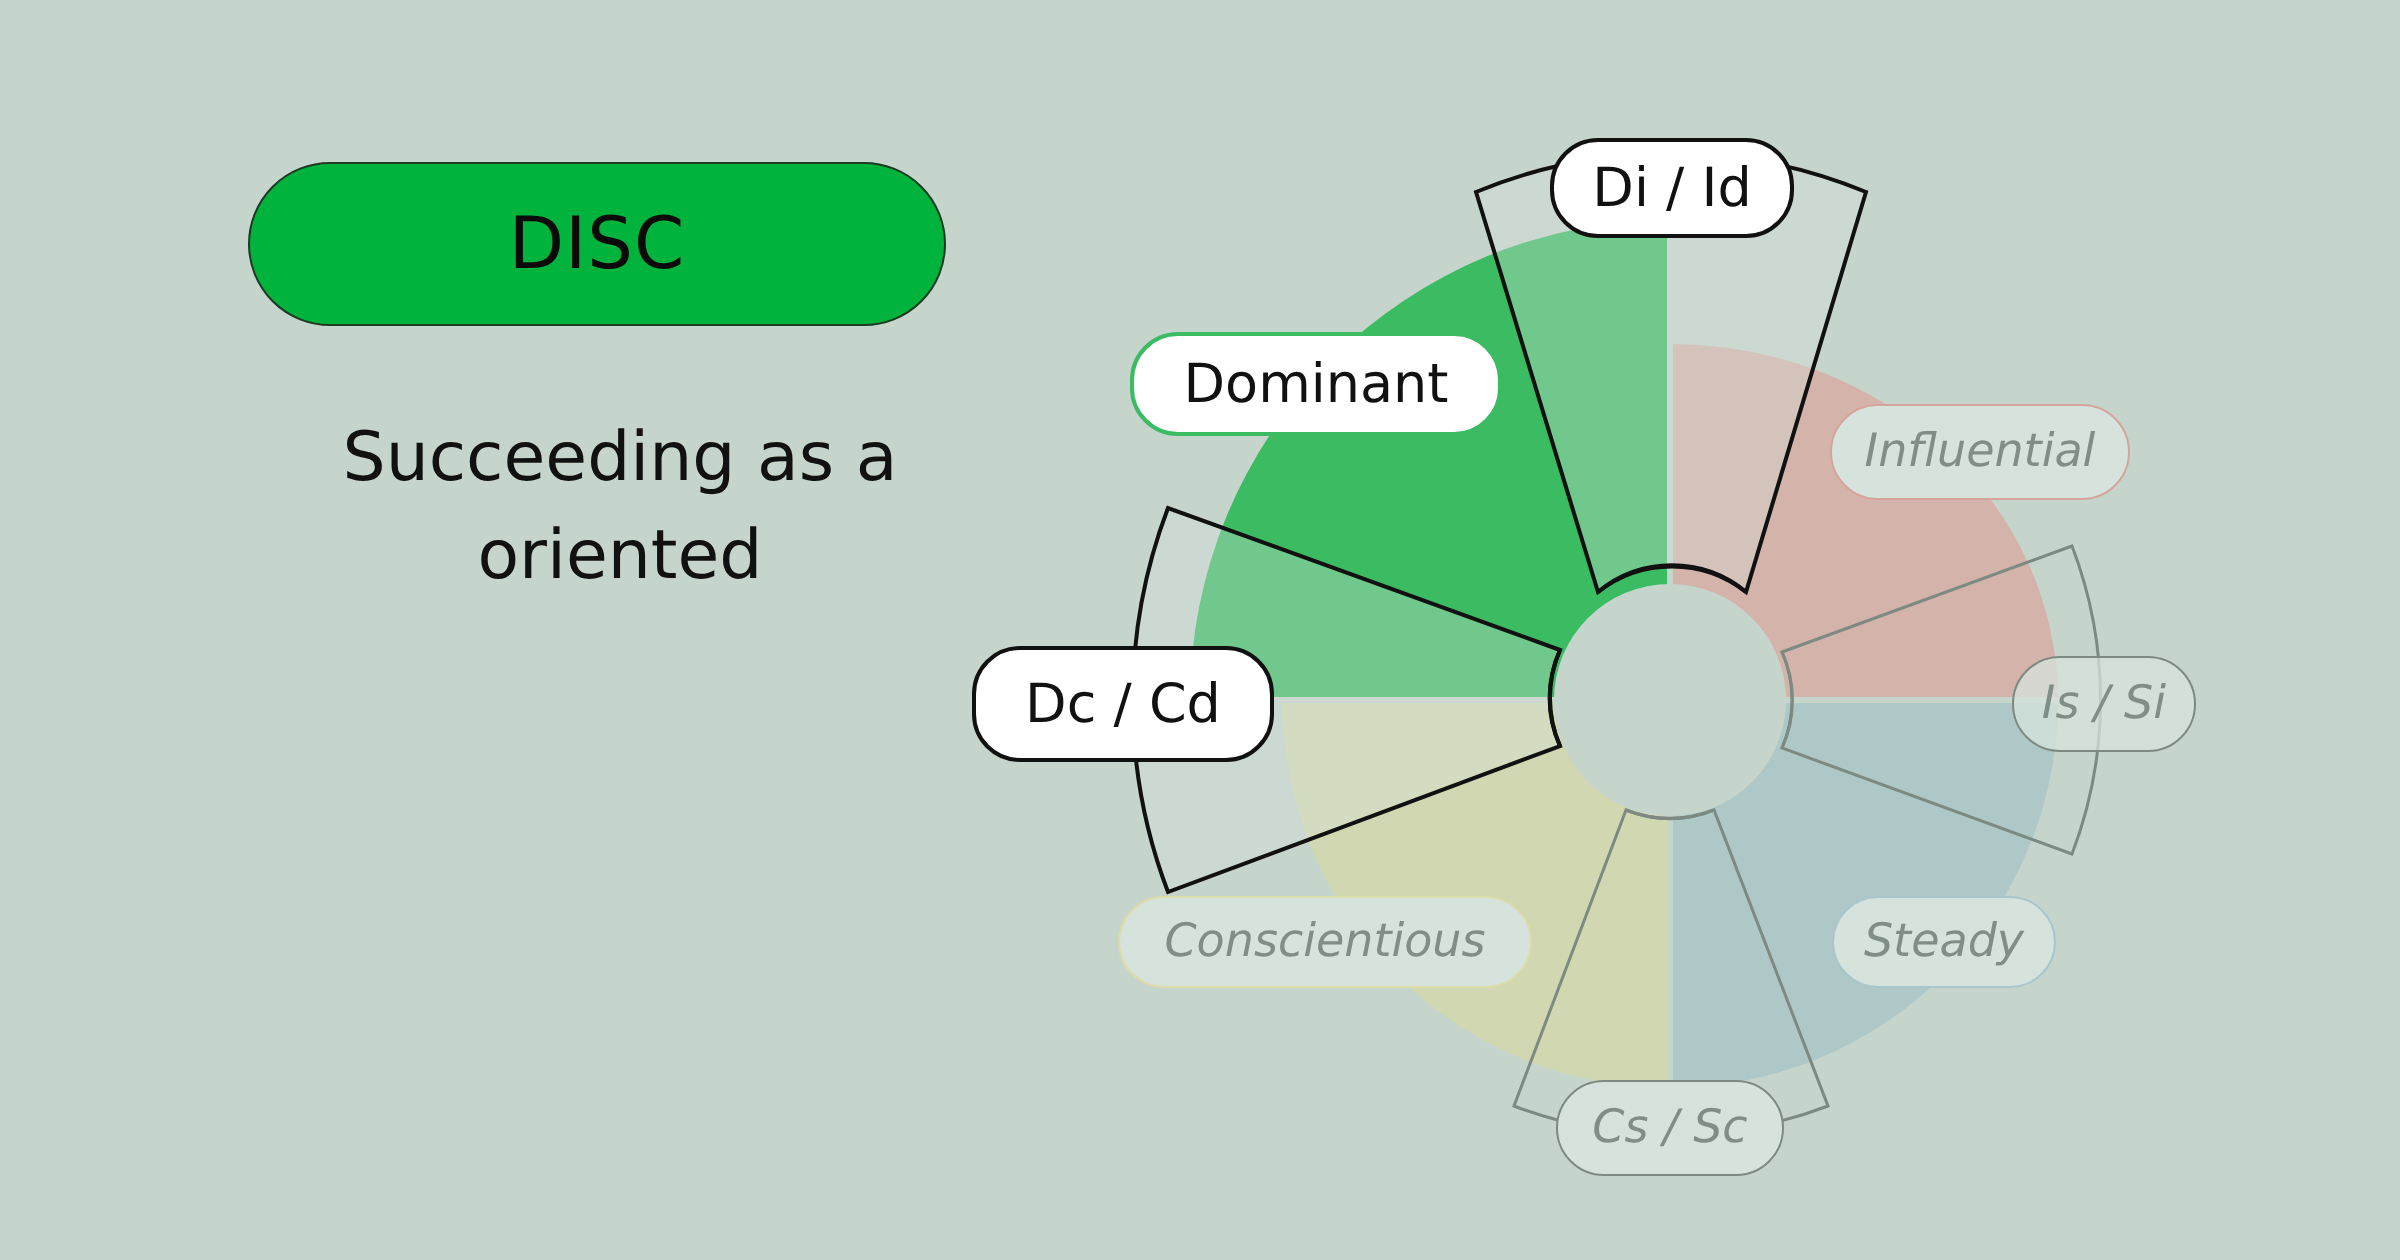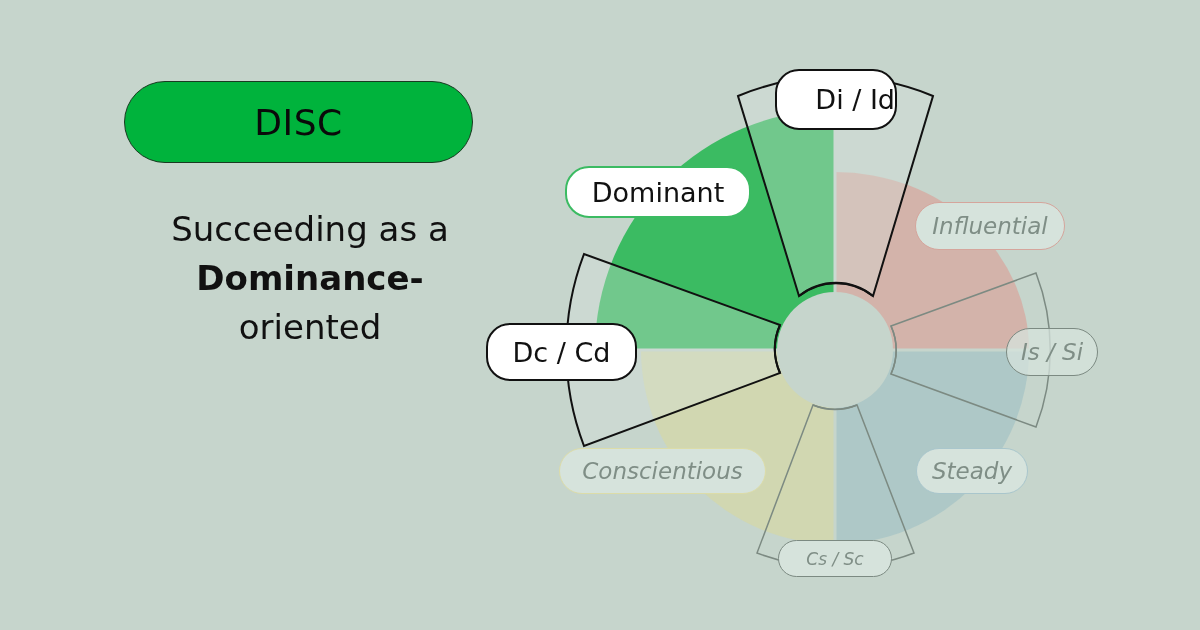--- a/index.html
+++ b/index.html
@@ -15,21 +15,20 @@
 </style>
 </head>
 <body>
 
 <div class="pill-title">
     <span>DISC</span>
   </div>
 
 <div class="headline">
   <div>Succeeding as a</div>
-  <div><b>Dominance-</b></div>
   <div>oriented</div>
 </div>
 
 <svg class="wheel" width="1200" height="630" viewBox="0 0 1200 630">
 
   <path d="M835,350 L835,110 A240,240 0 0 0 595,350 Z" fill="#3bbb62"></path>
   <path d="M835,350 L835,172 A194,178 0 0 1 1029,350 Z" fill="#d4afa6" opacity="0.9"></path>
   <path d="M835,350 L1029,350 A194,194 0 0 1 835,544 Z" fill="#abc6c7" opacity="0.9"></path>
   <path d="M835,350 L835,544 A194,194 0 0 1 641,350 Z" fill="#d2d7ae" opacity="0.9"></path>
 
@@ -44,36 +43,36 @@
 
   <path d="M813,405 L757,553 A220,220 0 0 0 914,553 L857,405 A60,60 0 0 1 813,405 Z" fill="none" stroke="#7c8a82" stroke-width="1.5"></path>
 
   <circle cx="835" cy="350" r="58" fill="#c6d5cc"></circle>
   <path d="M799,296 A58,58 0 0 1 873,296" fill="none" stroke="#111" stroke-width="2"></path>
   <path d="M780,325 A58,58 0 0 0 780,373" fill="none" stroke="#111" stroke-width="2"></path>
   <path d="M891,326 A58,58 0 0 1 891,374" fill="none" stroke="#7c8a82" stroke-width="1.5"></path>
   <path d="M813,405 A58,58 0 0 0 857,405" fill="none" stroke="#7c8a82" stroke-width="1.5"></path>
 </svg>
 
-<div class="lbl active" style="left:775px;top:69px;width:122px;height:61px;font-size:27px;justify-content:flex-end;">
+<div class="lbl active" style="left:775px;top:69px;width:122px;height:50px;font-size:27px;">
     <span>Di / Id</span>
   </div>
 <div class="lbl dom" style="left:565px;top:166px;width:186px;height:52px;font-size:27px;">
     <span>Dominant</span>
   </div>
 <div class="lbl active" style="left:486px;top:323px;width:151px;height:58px;font-size:27px;">
     <span>Dc / Cd</span>
   </div>
 <div class="lbl faded" style="left:915px;top:202px;width:150px;height:48px;font-size:23px;border:1.5px solid #d5a59c;">
     <span>Influential</span>
   </div>
 <div class="lbl faded" style="left:1006px;top:328px;width:92px;height:48px;font-size:23px;border:1.5px solid #7c8a82;background:rgba(214,227,220,0.75);text-align:center;">
     <span>Is / Si</span>
   </div>
 <div class="lbl faded" style="left:916px;top:448px;width:112px;height:46px;font-size:23px;border:1.5px solid #a9c6cc;">
     <span>Steady</span>
   </div>
 <div class="lbl faded" style="left:559px;top:448px;width:207px;height:46px;font-size:23px;border:1.5px solid #dcdca8;">
     <span>Conscientious</span>
   </div>
-<div class="lbl faded" style="left:778px;top:540px;width:114px;height:37px;font-size:17px;border:1.5px solid #7c8a82;">
+<div class="lbl faded" style="left:778px;top:540px;width:114px;height:48px;font-size:23px;border:1.5px solid #7c8a82;">
     <span>Cs / Sc</span>
   </div>
 
 </body></html>

